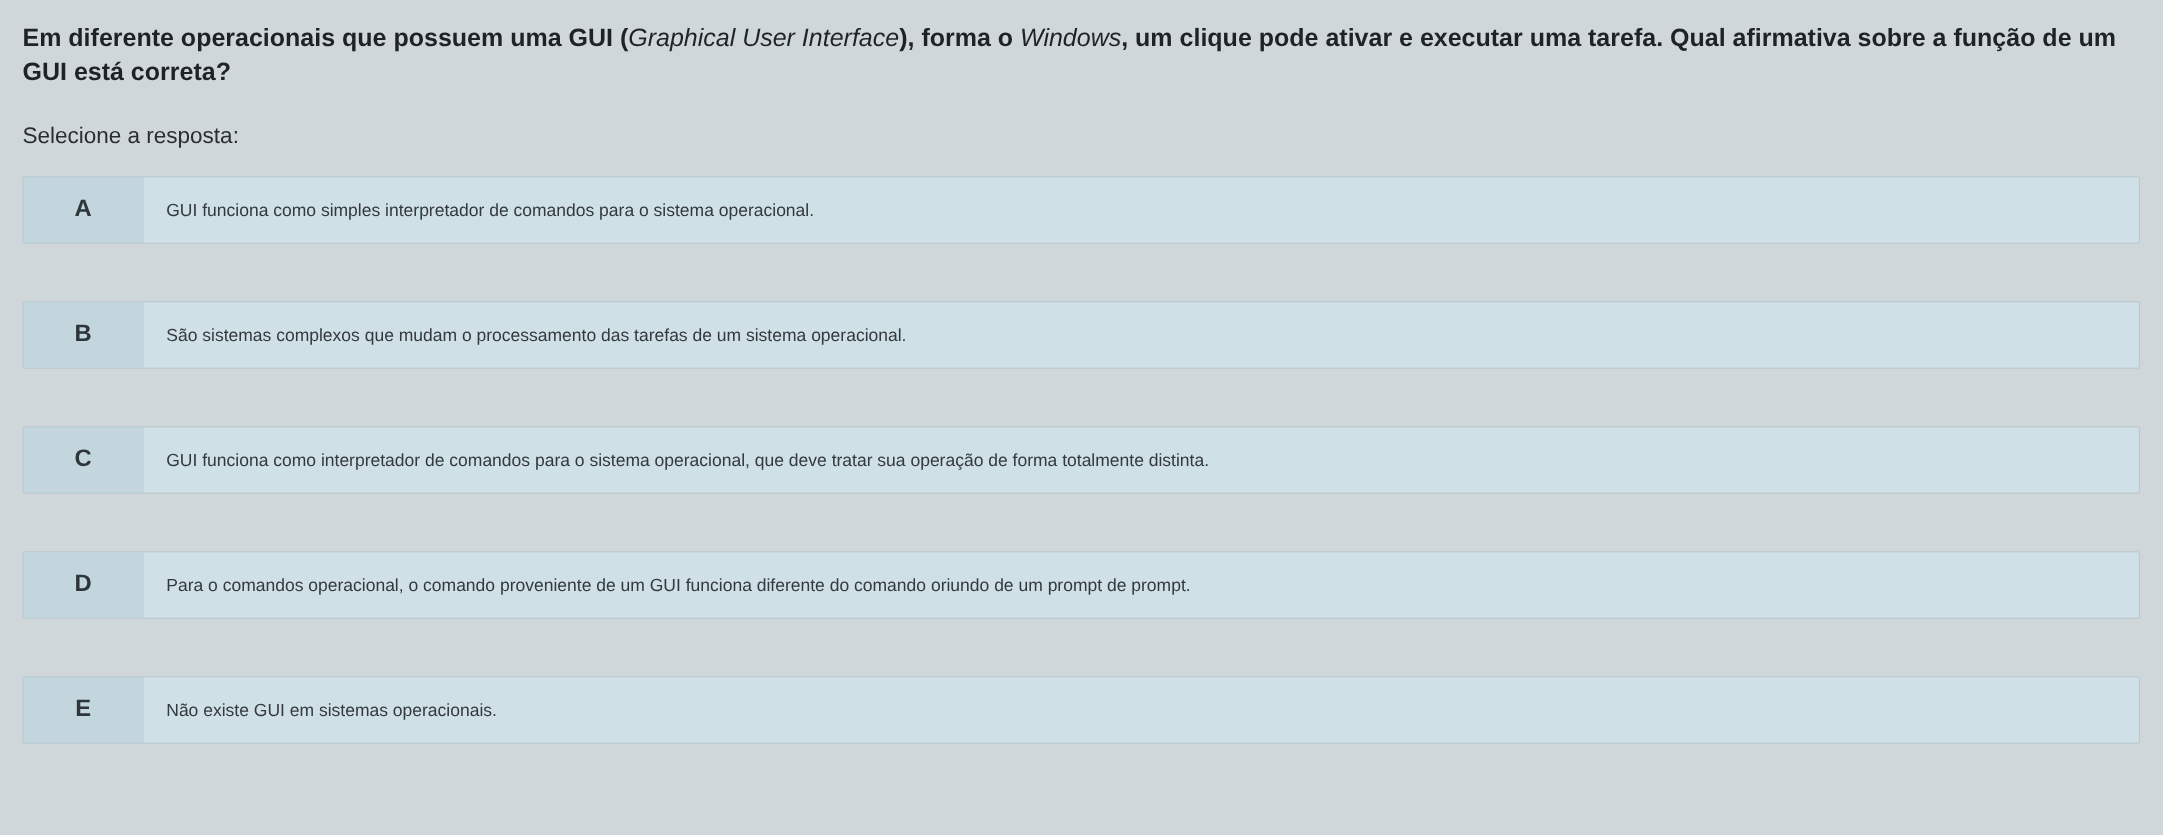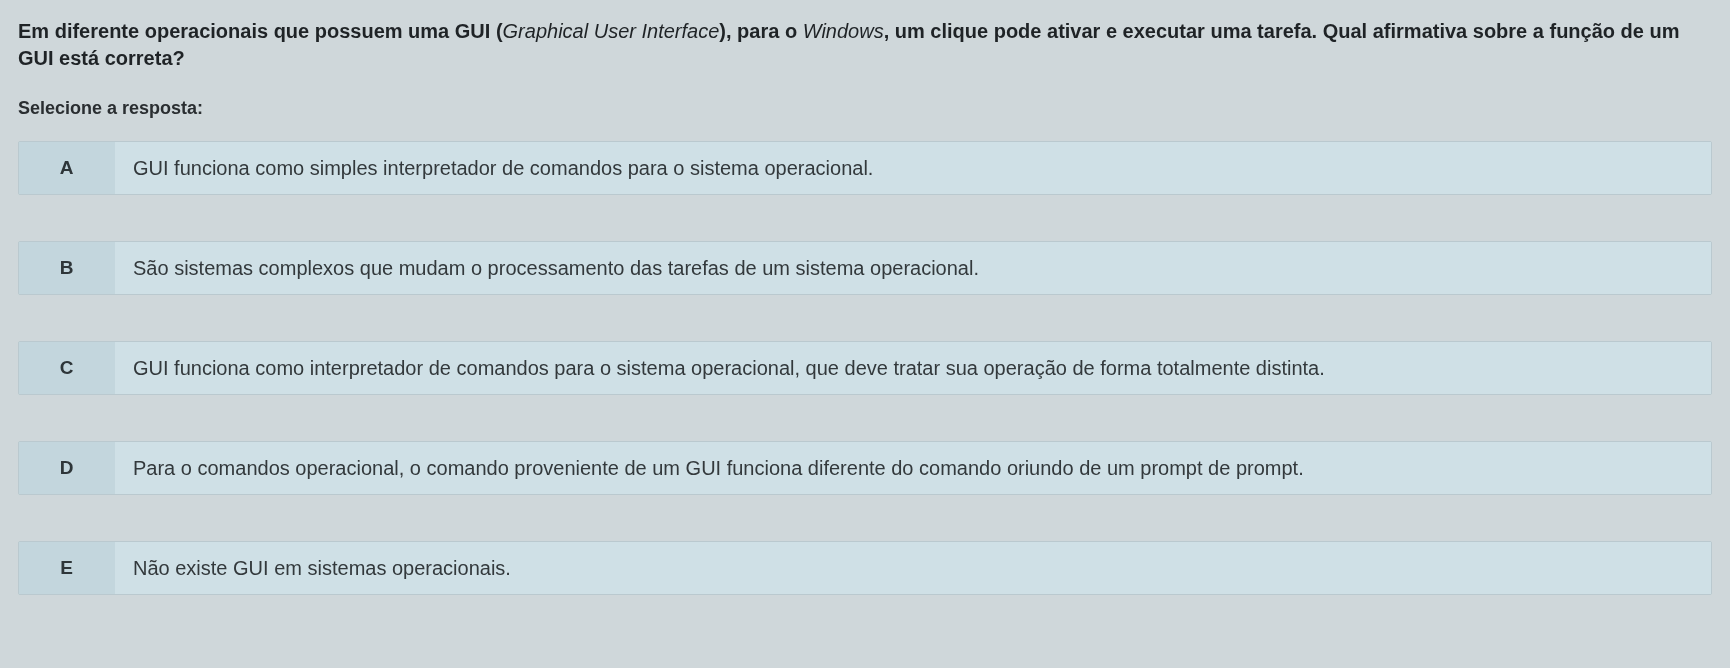--- a/index.html
+++ b/index.html
@@ -16,21 +16,21 @@
   .question {
     font-size: 20px;
     font-weight: 700;
     line-height: 1.35;
     color: #1f2326;
     margin-bottom: 26px;
   }
   .question .italic { font-style: italic; font-weight: 400; }
   .prompt {
     font-size: 18px;
-    font-weight: 700;
+    font-weight: 400;
     color: #2a2e31;
     margin-bottom: 22px;
   }
   .options {
     display: flex;
     flex-direction: column;
     gap: 46px;
   }
   .option {
     display: flex;
@@ -50,33 +50,33 @@
     font-weight: 700;
     color: #2e3639;
     background: #c3d6dd;
     border-right: 1px solid rgba(0,0,0,0);
   }
   .option .text {
     flex: 1 1 auto;
     display: flex;
     align-items: center;
     padding: 12px 18px;
-    font-size: 20px;
+    font-size: 14px;
     color: #33393c;
     background: #cfe0e6;
   }
   .option .text .italic { }
 </style>
 </head>
 <body>
 
 <div class="page">
 
   <p class="question">
-    <span>Em diferente operacionais que possuem uma GUI (</span><span class="italic">Graphical User Interface</span><span>), para o </span><span class="italic">Windows</span><span>, um clique pode ativar e executar uma tarefa. Qual afirmativa sobre a função de um GUI está correta?</span>
+    <span>Em diferente operacionais que possuem uma GUI (</span><span class="italic">Graphical User Interface</span><span>), forma o </span><span class="italic">Windows</span><span>, um clique pode ativar e executar uma tarefa. Qual afirmativa sobre a função de um GUI está correta?</span>
   </p>
 
   <p class="prompt">Selecione a resposta:</p>
 
   <div class="options">
 
     <div class="option">
       <div class="letter">A</div>
       <div class="text">GUI funciona como simples interpretador de comandos para o sistema operacional.</div>
     </div>

